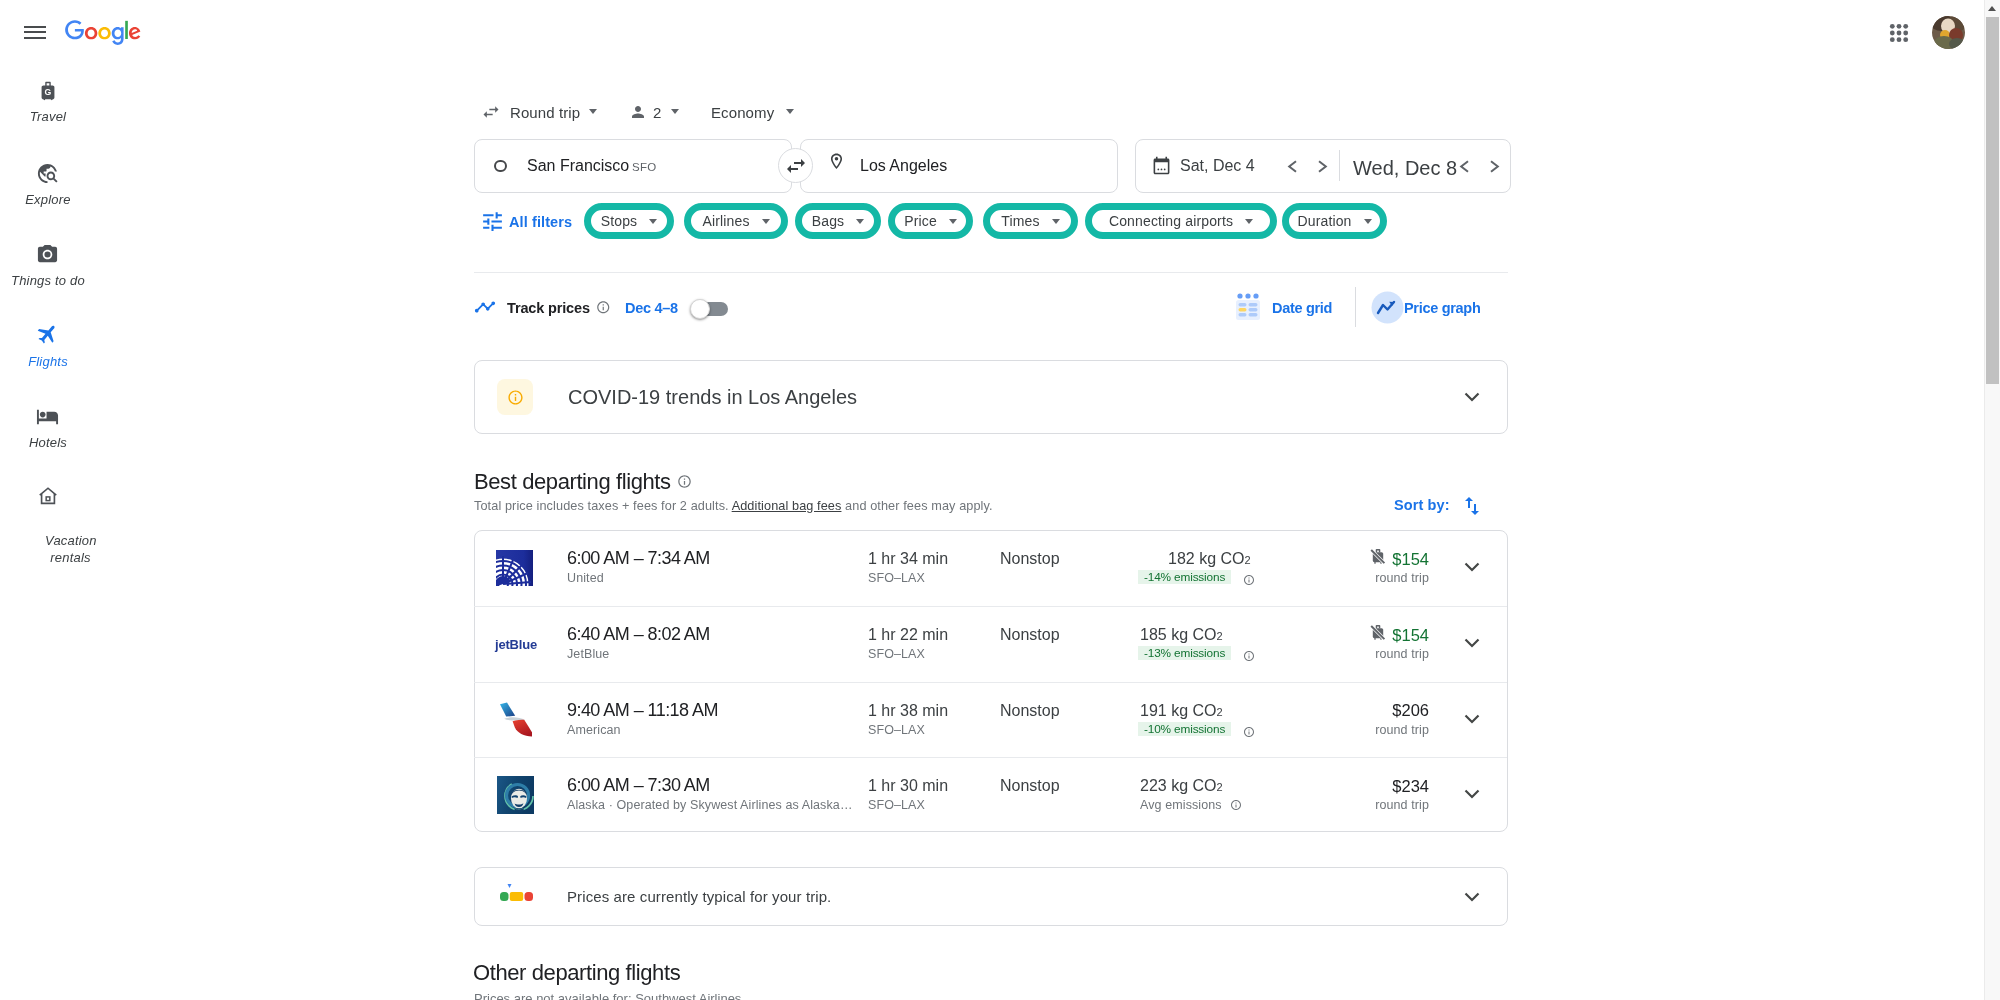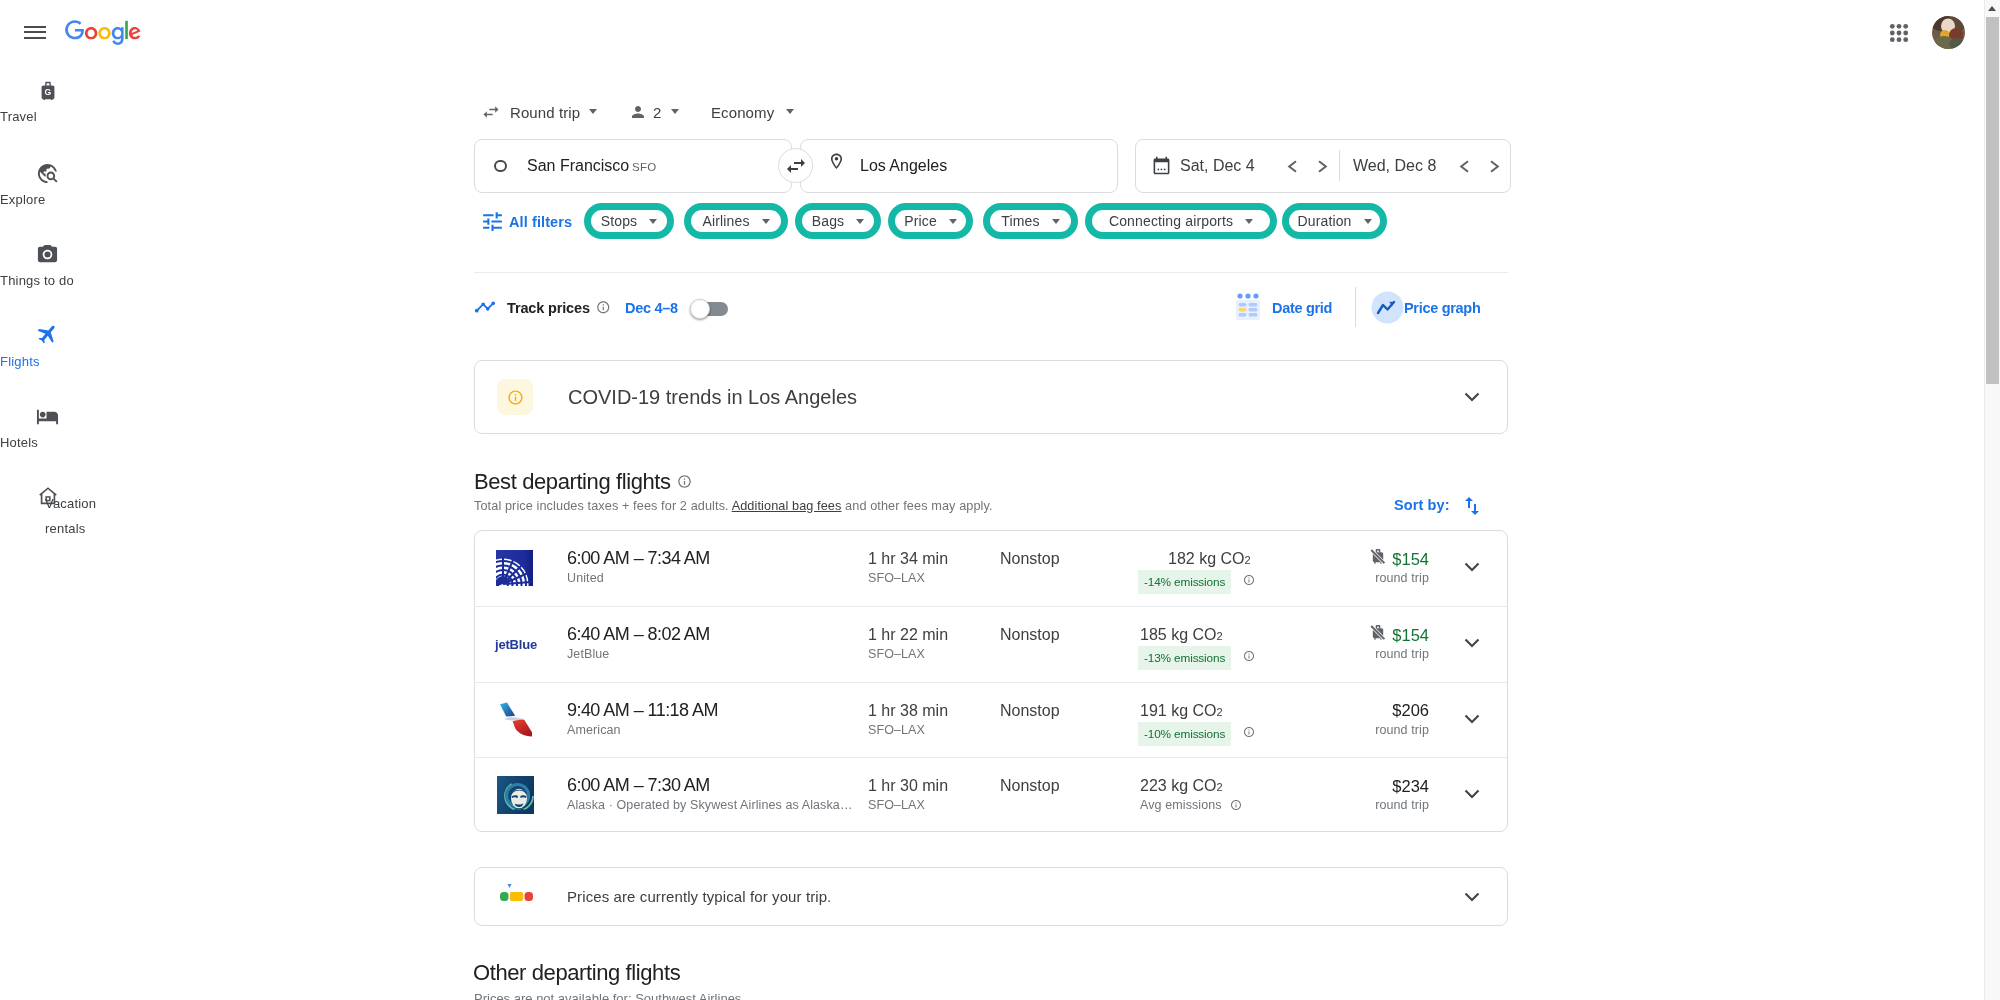--- a/index.html
+++ b/index.html
@@ -48,21 +48,21 @@
 <ellipse cx="24" cy="8" rx="10" ry="8" fill="#5c4a38"></ellipse>
 <ellipse cx="16" cy="10" rx="7" ry="7.5" fill="#e8d8c4"></ellipse>
 <ellipse cx="13" cy="19" rx="5" ry="5" fill="#e0a62e"></ellipse>
 <ellipse cx="24" cy="19" rx="7" ry="7" fill="#7a3b2c"></ellipse>
 <ellipse cx="12" cy="27" rx="10" ry="7" fill="#6a6a4a"></ellipse>
 <ellipse cx="25" cy="28" rx="8" ry="6" fill="#55594a"></ellipse>
 </g>
 </svg>
 
 <style>
-.navlbl { position:absolute; width:96px; left:0; text-align:left; font-size:13px; color:#3c4043; letter-spacing:0.2px; }
+.navlbl { position:absolute; width:96px; left:0; text-align:center; font-size:13px; color:#3c4043; letter-spacing:0.2px;font-style:italic; }
 </style>
 
 <svg class="abs" style="left:37px;top:80px;" width="22" height="22" viewBox="0 0 24 24" fill="#4d5156">
 <path d="M17 6h-2V3c0-.55-.45-1-1-1h-4c-.55 0-1 .45-1 1v3H7c-1.1 0-2 .9-2 2v11c0 1.1.9 2 2 2 0 .55.45 1 1 1s1-.45 1-1h6c0 .55.45 1 1 1s1-.45 1-1c1.1 0 2-.9 2-2V8c0-1.1-.9-2-2-2zm-6.5-2.5h3V6h-3V3.5z"></path>
 <text x="12" y="16.5" font-size="9.5" font-weight="bold" fill="#fff" text-anchor="middle" font-family="Liberation Sans, sans-serif">G</text>
 </svg>
 <div class="navlbl" style="top:109px;">Travel</div>
 
 <svg class="abs" style="left:36px;top:162px;" width="23" height="23" viewBox="0 0 24 24" fill="#4d5156">
 <path d="M19.3 16.9c.4-.7.7-1.5.7-2.4 0-2.5-2-4.5-4.5-4.5S11 12 11 14.5s2 4.5 4.5 4.5c.9 0 1.7-.3 2.4-.7l3.2 3.2 1.4-1.4-3.2-3.2zm-3.8.1c-1.4 0-2.5-1.1-2.5-2.5s1.1-2.5 2.5-2.5 2.5 1.1 2.5 2.5-1.1 2.5-2.5 2.5zM12 20v2C6.48 22 2 17.52 2 12S6.48 2 12 2c4.84 0 8.87 3.44 9.8 8h-2.07c-.64-2.46-2.4-4.47-4.73-5.41V5c0 1.1-.9 2-2 2h-2v2c0 .55-.45 1-1 1H8v2h2v3H9l-4.79-4.79C4.08 10.79 4 11.38 4 12c0 4.41 3.59 8 8 8z"></path>
@@ -83,21 +83,21 @@
 <svg class="abs" style="left:36px;top:405px;" width="23" height="23" viewBox="0 0 24 24" fill="#4d5156">
 <path d="M7 13c1.66 0 3-1.34 3-3S8.66 7 7 7s-3 1.34-3 3 1.34 3 3 3zm12-6h-8v7H3V5H1v15h2v-3h18v3h2v-9c0-2.21-1.79-4-4-4z"></path>
 </svg>
 <div class="navlbl" style="top:435px;">Hotels</div>
 
 <svg class="abs" style="left:37px;top:485px;" width="22" height="22" viewBox="0 0 24 24" fill="none" stroke="#4d5156" stroke-width="1.8">
 <path d="M3 11L12 3.5 21 11"></path>
 <path d="M5 9.5V20h14V9.5"></path>
 <rect x="10" y="13" width="4" height="4" stroke-width="1.6"></rect>
 </svg>
-<div class="navlbl" style="top:491px;line-height:25px;padding-left:45px;">Vacation<br>rentals</div>
+<div class="navlbl" style="top:532px;line-height:17px;padding-left:45px;">Vacation<br>rentals</div>
 
 <style>
 .caret { position:absolute; width:0; height:0; border-left:4.5px solid transparent; border-right:4.5px solid transparent; border-top:5px solid #5f6368; }
 .triptxt { position:absolute; font-size:15px; color:#3c4043; letter-spacing:0.1px; }
 </style>
 <svg class="abs" style="left:481px;top:101.5px;" width="20" height="20" viewBox="0 0 24 24" fill="#5f6368">
 <path d="M6.99 11L3 15l3.99 4v-3H14v-2H6.99v-3zM21 9l-3.99-4v3H10v2h7.01v3L21 9z"></path>
 </svg>
 <div class="triptxt" style="left:510px;top:103.5px;">Round trip</div>
 <div class="caret" style="left:589px;top:109px;"></div>
@@ -131,21 +131,21 @@
       <circle cx="12" cy="17" r="1.1" fill="#3c4043"></circle>
       <circle cx="16" cy="17" r="1.1" fill="#3c4043"></circle>
 </svg>
 <div class="abs" style="left:1180px;top:156.5px;font-size:16px;color:#3c4043;">Sat, Dec 4</div>
 <svg class="abs" style="left:1287px;top:160px;" width="11" height="13" viewBox="0 0 11 13" fill="none" stroke="#5f6368" stroke-width="2">
       <path d="M9 1.2L2.2 6.5 9 11.8"></path>
     </svg>
 <svg class="abs" style="left:1317px;top:160px;" width="11" height="13" viewBox="0 0 11 13" fill="none" stroke="#5f6368" stroke-width="2">
       <path d="M2 1.2L8.8 6.5 2 11.8"></path>
     </svg>
-<div class="abs" style="left:1353px;top:156.5px;font-size:16px;color:#3c4043;">Wed, Dec 8</div>
+<div class="abs" style="left:1353px;top:156.5px;font-size:20px;color:#3c4043;">Wed, Dec 8</div>
 <svg class="abs" style="left:1459px;top:160px;" width="11" height="13" viewBox="0 0 11 13" fill="none" stroke="#5f6368" stroke-width="2">
       <path d="M9 1.2L2.2 6.5 9 11.8"></path>
     </svg>
 <svg class="abs" style="left:1489px;top:160px;" width="11" height="13" viewBox="0 0 11 13" fill="none" stroke="#5f6368" stroke-width="2">
       <path d="M2 1.2L8.8 6.5 2 11.8"></path>
     </svg>
 
 <style>
 .chip { position:absolute; top:203px; height:36px; border:7px solid #14b8a6; border-radius:18px;
   display:flex; align-items:center; justify-content:center; gap:12px; font-size:14px; color:#3c4043; letter-spacing:0.15px; }
@@ -213,21 +213,21 @@
 <div class="abs" style="left:474px;top:469px;font-size:22px;color:#202124;letter-spacing:-0.4px;">Best departing flights</div>
 <svg class="abs" style="left:677px;top:474px;" width="15" height="15" viewBox="0 0 24 24" fill="#70757a">
 <path d="M11 7h2v2h-2zm0 4h2v6h-2zm1-9C6.48 2 2 6.48 2 12s4.48 10 10 10 10-4.48 10-10S17.52 2 12 2zm0 18c-4.41 0-8-3.59-8-8s3.59-8 8-8 8 3.59 8 8-3.59 8-8 8z"></path>
 </svg>
 <div class="abs" style="left:474px;top:498.5px;font-size:12.7px;color:#70757a;letter-spacing:0.1px;">Total price includes taxes + fees for 2 adults. <span style="color:#3c4043;text-decoration:underline;">Additional bag fees</span> and other fees may apply.</div>
 
 <style>
 .ftxt1 { position:absolute; font-size:18px; color:#202124; font-weight:500; letter-spacing:-0.55px; }
 .ftxt1b { position:absolute; font-size:16px; color:#3c4043; letter-spacing:0; }
 .ftxt2 { position:absolute; font-size:12.5px; color:#70757a; letter-spacing:0.1px; }
-.pill { position:absolute; height:24px; background:#e6f4ea; border-radius:0; color:#137333; font-size:11.8px; display:flex; align-items:center; padding:0 6px; letter-spacing:-0.15px; }
+.pill { position:absolute; height:14px; background:#e6f4ea; border-radius:0; color:#137333; font-size:11.8px; display:flex; align-items:center; padding:0 6px; letter-spacing:-0.15px; }
 .price { position:absolute; font-size:16.5px; font-weight:500; text-align:center; }
 .rchev { position:absolute; }
 .infsm { position:absolute; }
 </style>
 <div class="abs" style="left:473.5px;top:530px;width:1034.5px;height:302px;border:1px solid #dadce0;border-radius:8px;"></div>
 <div class="abs" style="left:474px;top:606px;width:1033px;height:1px;background:#e8eaed;"></div>
 <div class="abs" style="left:474px;top:682px;width:1033px;height:1px;background:#e8eaed;"></div>
 <div class="abs" style="left:474px;top:757px;width:1033px;height:1px;background:#e8eaed;"></div>
 
 <svg class="abs" style="left:496px;top:550px;" width="37" height="36" viewBox="0 0 37 36">

